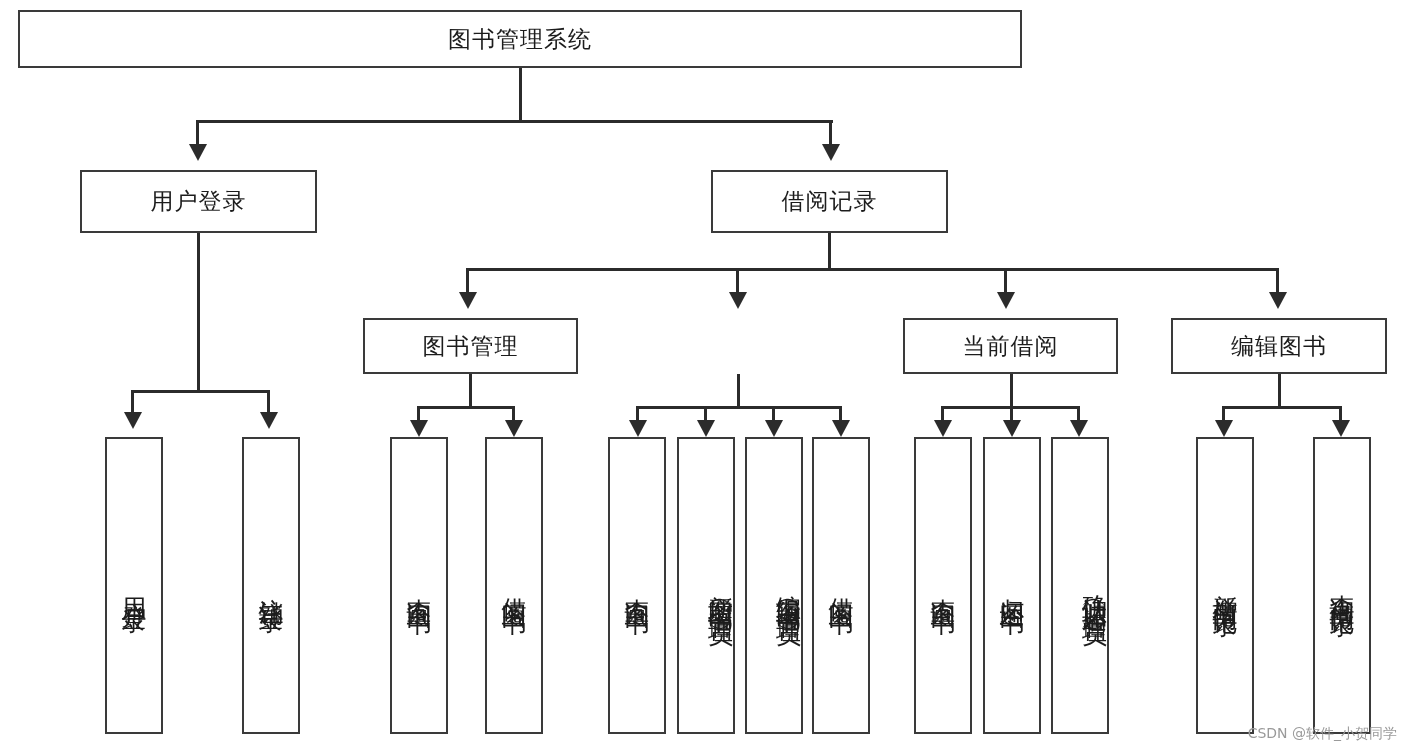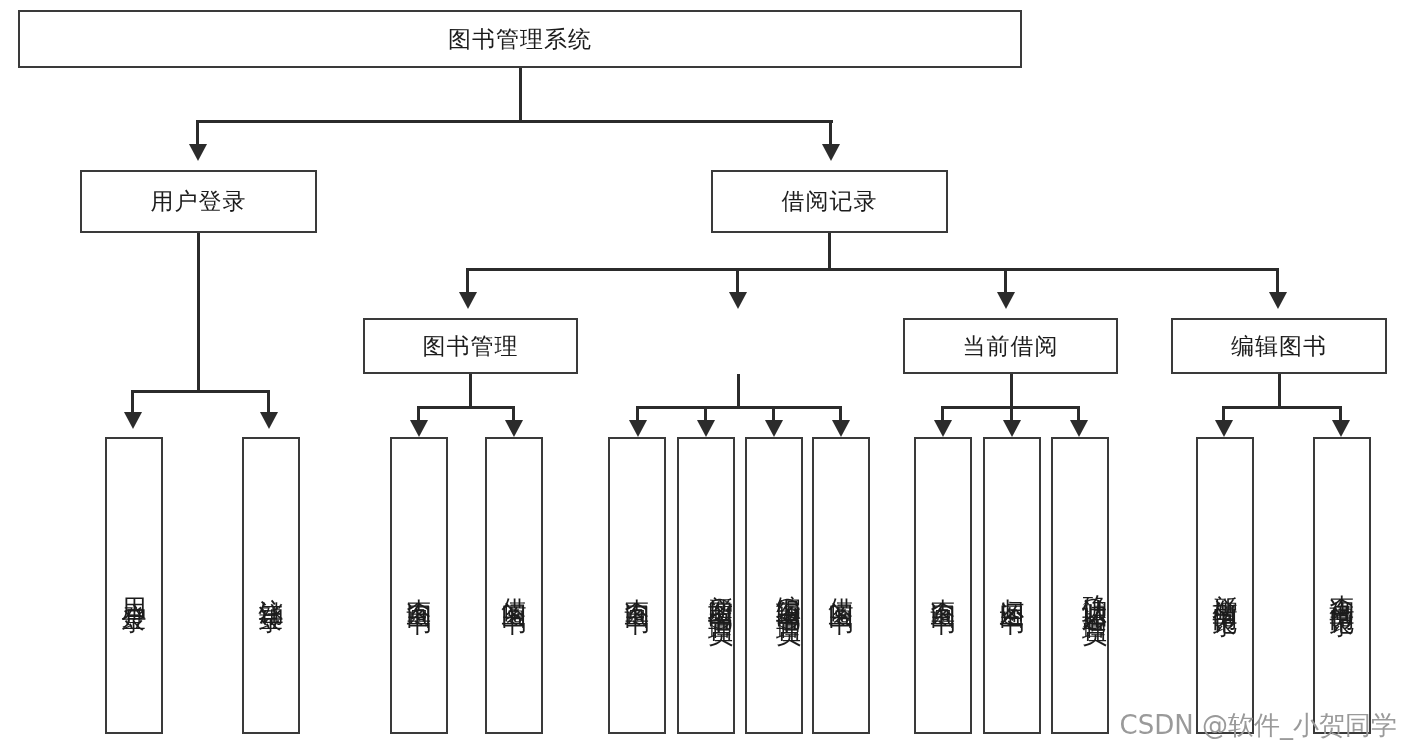--- a/index.html
+++ b/index.html
@@ -56,21 +56,21 @@
     width: 0;
     height: 0;
     border-left: 9px solid transparent;
     border-right: 9px solid transparent;
     border-top: 17px solid #2b2b2b;
   }
   #watermark {
     position: absolute;
     right: 8px;
     bottom: 4px;
-    font-size: 26px;
+    font-size: 14px;
     color: #9a9a9a;
     white-space: nowrap;
     font-family: "DejaVu Sans", "Liberation Sans", sans-serif;
   }
 </style>
 </head>
 <body>
 
 <div id="canvas">
 

